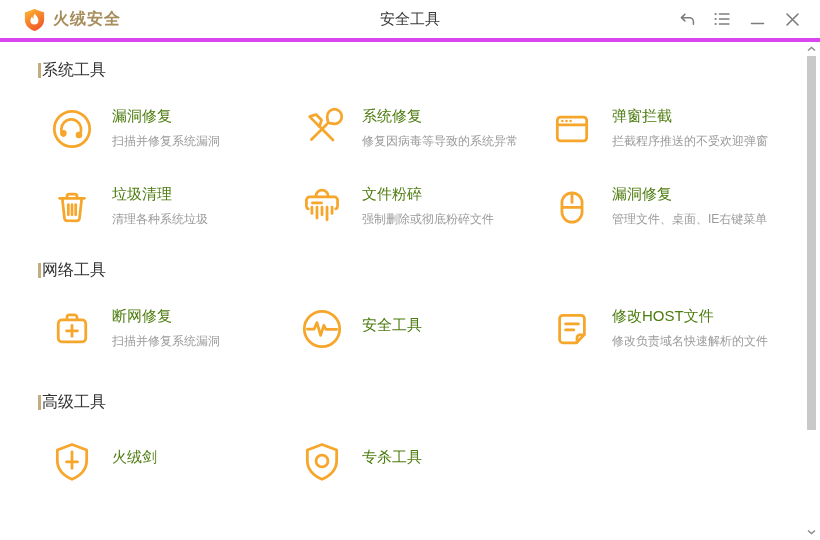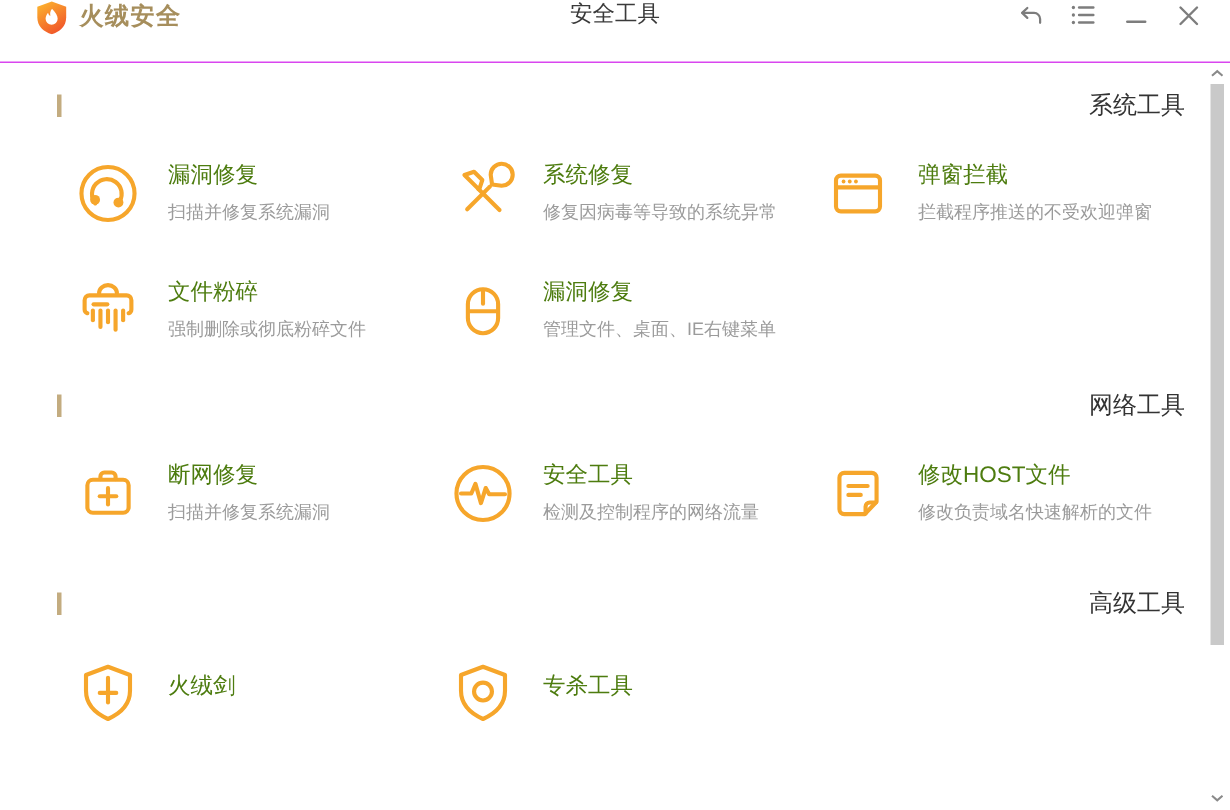--- a/index.html
+++ b/index.html
@@ -1,34 +1,34 @@
 <!DOCTYPE html>
 <html><head>
 <meta charset="utf-8">
 <style>
   * { margin:0; padding:0; box-sizing:border-box; }
   html,body { width:820px; height:540px; overflow:hidden; background:#fff;
               font-family:"Liberation Sans","DejaVu Sans",sans-serif; }
   .window { position:relative; width:820px; height:540px; background:#fff; overflow:hidden; }
 
   
-  .titlebar { position:relative; height:42px; display:flex; align-items:flex-start;
-              padding:0 18px 0 24px; border-bottom:1px solid #d946ef; background:#fff; }
+  .titlebar { position:relative; height:42px; display:flex; align-items:center;
+              padding:0 18px 0 24px; border-bottom:4px solid #d946ef; background:#fff; }
   .brand { display:flex; align-items:center; gap:8px; z-index:2; }
   .brand-name { font-size:16px; font-weight:bold; color:#A68E5C; letter-spacing:1px; }
   .page-title { position:absolute; left:0; right:0; text-align:center;
                 font-size:15px; color:#3a3a3a; z-index:1; }
   .win-controls { margin-left:auto; display:flex; align-items:center; gap:15px; z-index:2; }
   .win-btn { width:20px; height:20px; display:flex; align-items:center; justify-content:center; cursor:pointer; }
   .wicon * { stroke:#7d7d7d; fill:none; stroke-width:1.6; stroke-linecap:round; stroke-linejoin:round; }
   .wicon .wdot { fill:#7d7d7d; stroke:none; }
 
   
   .content { padding:20px 30px 0 38px; }
-  .section-header { display:flex; align-items:center; gap:31px; height:16px;justify-content:space-between; }
+  .section-header { display:flex; align-items:center; gap:1px; height:16px; }
   .section-bar { width:3px; height:15px; background:#C3AC80; }
   .section-title { font-size:16px; color:#333; }
   .tools-grid { display:grid; grid-template-columns:250px 250px 250px;
                 row-gap:33px; margin:28px 0 0 12px; }
   .section + .section { margin-top:33px; }
   .section.last { margin-top:43px; }
 
   .tool-item { display:flex; align-items:center; gap:18px; height:45px; cursor:pointer; }
   .tool-icon { width:44px; height:44px; flex:none; }
   .tool-icon svg { width:44px; height:44px; }
@@ -146,20 +146,36 @@
               <circle class="fdot" cx="18" cy="15.3" r="1.4"></circle>
               <circle class="fdot" cx="22.5" cy="15.3" r="1.4"></circle>
             </svg>
           </span>
           <div class="tool-text">
             <div class="tool-title">弹窗拦截</div>
             <div class="tool-desc">拦截程序推送的不受欢迎弹窗</div>
           </div>
         </div>
 
+        <div class="tool-item">
+          <span class="tool-icon">
+            <svg viewBox="0 0 48 48">
+              <path d="M10.5 14.5 h27"></path>
+              <path d="M18.5 14 v-1.5 a2.5 2.5 0 0 1 2.5 -2.5 h6 a2.5 2.5 0 0 1 2.5 2.5 V14"></path>
+              <path d="M13.5 15.5 l2.3 20.8 a3.2 3.2 0 0 0 3.2 2.7 h10 a3.2 3.2 0 0 0 3.2 -2.7 l2.3 -20.8"></path>
+              <line x1="20" y1="21.5" x2="20" y2="32.5"></line>
+              <line x1="24" y1="21.5" x2="24" y2="32.5"></line>
+              <line x1="28" y1="21.5" x2="28" y2="32.5"></line>
+            </svg>
+          </span>
+          <div class="tool-text">
+            <div class="tool-title">垃圾清理</div>
+            <div class="tool-desc">清理各种系统垃圾</div>
+          </div>
+        </div>
 
 
         <div class="tool-item">
           <span class="tool-icon">
             <svg viewBox="0 0 48 48">
               <path d="M17.5 11.5 a6.5 6 0 0 1 13 0" stroke-width="2.8"></path>
               <path d="M9 26 a3 3 0 0 1 -2 -2.8 v-6.7 a3.5 3.5 0 0 1 3.5 -3.5 h27 a3.5 3.5 0 0 1 3.5 3.5 v6.7 a3 3 0 0 1 -2 2.8" stroke-width="2.8"></path>
               <path d="M13.5 19.5 h10" stroke-width="2.4"></path>
               <line x1="13" y1="24" x2="13" y2="31"></line>
               <line x1="18.5" y1="24" x2="18.5" y2="36"></line>
@@ -215,21 +231,20 @@
 
         <div class="tool-item">
           <span class="tool-icon">
             <svg viewBox="0 0 48 48">
               <circle cx="24" cy="24" r="19.3" stroke-width="3.2"></circle>
               <path d="M8 24 h7.5 l3 -7 4 14 3.5 -11 2.5 4.5 H40" stroke-width="2.8"></path>
             </svg>
           </span>
           <div class="tool-text">
             <div class="tool-title">安全工具</div>
-            <div class="tool-desc">检测及控制程序的网络流量</div>
           </div>
         </div>
 
         <div class="tool-item">
           <span class="tool-icon">
             <svg viewBox="0 0 48 48">
               <path d="M29 39 H14 a3.5 3.5 0 0 1 -3.5 -3.5 v-23 A3.5 3.5 0 0 1 14 9 h20 a3.5 3.5 0 0 1 3.5 3.5 V30 l-8.5 9 z"></path>
               <path d="M29.5 38.5 v-5 a3 3 0 0 1 3 -3 h4.5" stroke-width="2.6"></path>
               <line x1="17" y1="18.5" x2="31" y2="18.5"></line>
               <line x1="17" y1="25" x2="26" y2="25"></line>

